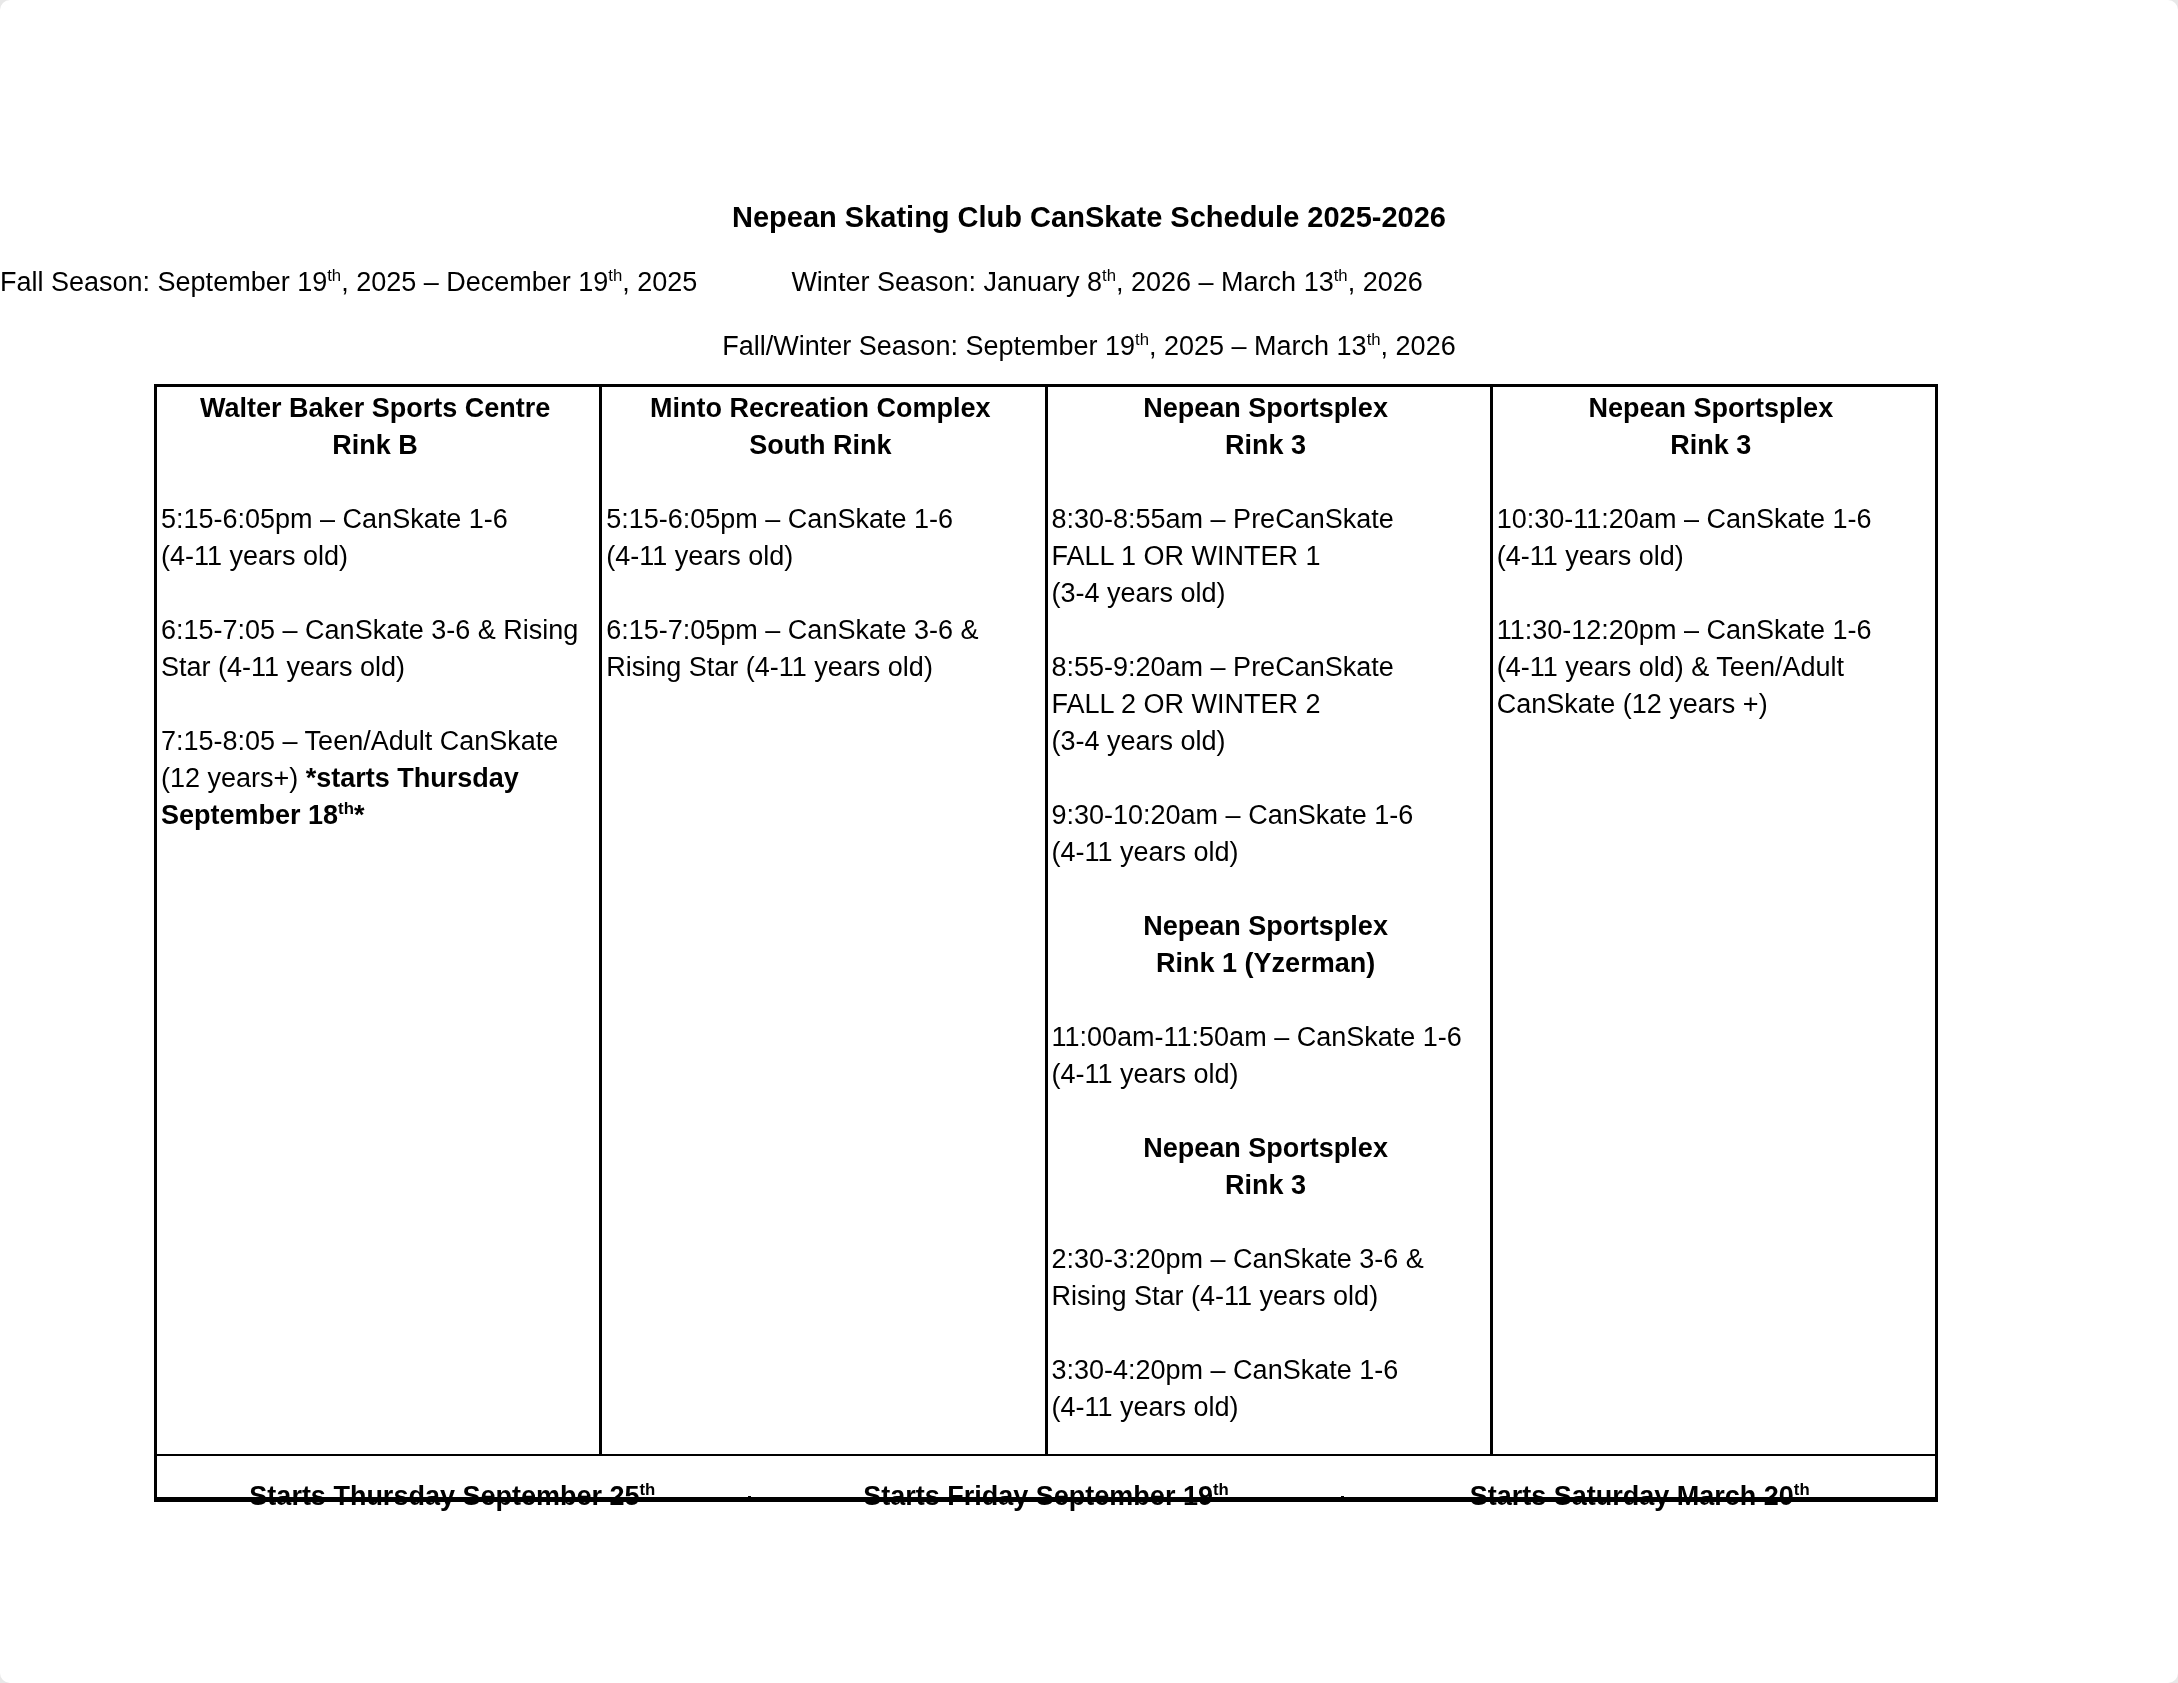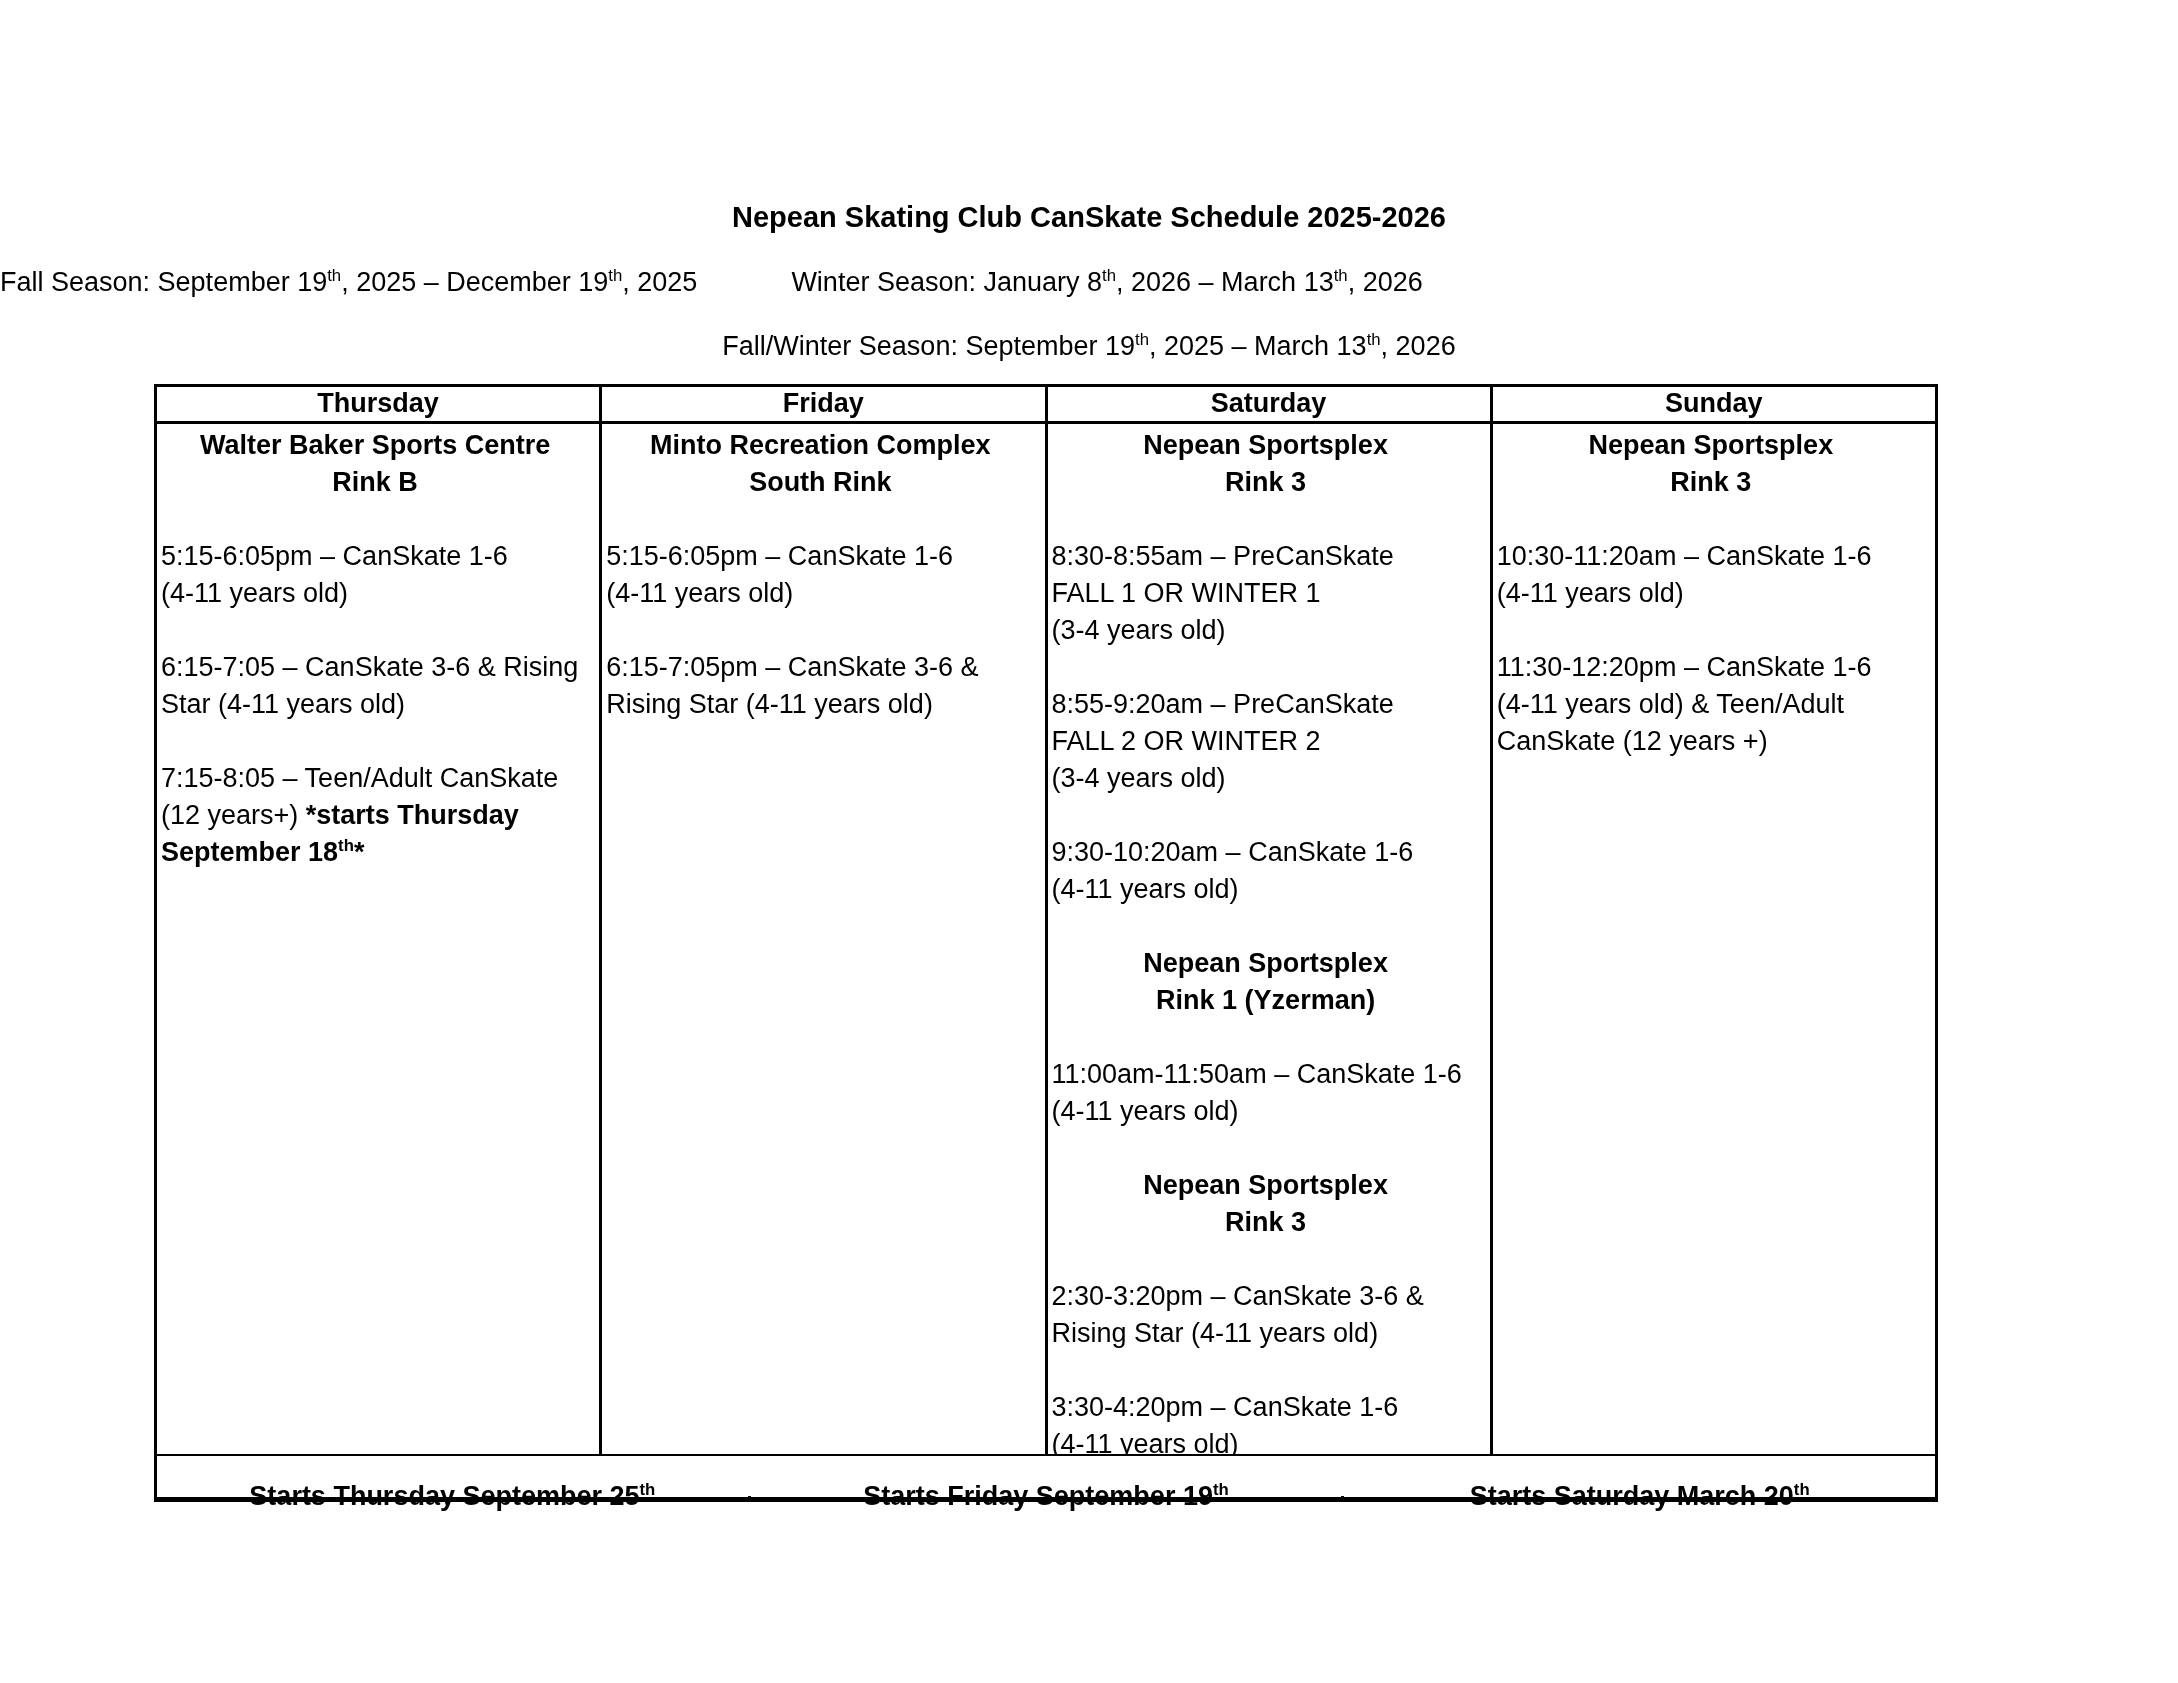--- a/index.html
+++ b/index.html
@@ -1,18 +1,18 @@
 <!DOCTYPE html>
 <html><head>
 <meta charset="utf-8">
 <style>
   html,body{margin:0;padding:0;background:#e8e8e8;}
   .page{
     position:relative;width:2178px;height:1683px;background:#ffffff;
-    font-family:"Liberation Sans",sans-serif;color:#000;overflow:hidden;
+    font-family:"Liberation Sans",sans-serif;color:#000;overflow:hidden;border-radius:10px;
   }
   .doc-title{
     position:absolute;top:200px;left:0;width:100%;text-align:center;
     font-weight:bold;font-size:29px;line-height:34px;
   }
   .season-line1{
     position:absolute;top:265px;left:0;width:100%;
     display:flex;justify-content:flex-start;gap:94px;
     font-size:27px;line-height:34px;
   }
@@ -45,26 +45,20 @@
 
 <div class="page">
   <div class="doc-title">Nepean Skating Club CanSkate Schedule 2025-2026</div>
   <div class="season-line1">
     <span id="fall-season"><span>Fall Season: September 19</span><sup>th</sup><span>, 2025 – December 19</span><sup>th</sup><span>, 2025</span></span>
     <span id="winter-season"><span>Winter Season: January 8</span><sup>th</sup><span>, 2026 – March 13</span><sup>th</sup><span>, 2026</span></span>
   </div>
   <div class="season-line2" id="fallwinter-season"><span>Fall/Winter Season: September 19</span><sup>th</sup><span>, 2025 – March 13</span><sup>th</sup><span>, 2026</span></div>
 
   <div class="table">
-    <div class="trow thead" id="row-days">
-        <div class="cell hcell">Thursday</div>
-        <div class="cell hcell">Friday</div>
-        <div class="cell hcell">Saturday</div>
-        <div class="cell hcell">Sunday</div>
-      </div>
     <div class="trow tbody" id="row-body">
         <div class="cell bcell">
           <p class="venue">Walter Baker Sports Centre
 Rink B</p>
           <p class="entry"><span>5:15-6:05pm – CanSkate 1-6
 (4-11 years old)</span></p>
           <p class="entry"><span>6:15-7:05 – CanSkate 3-6 &amp; Rising
 Star (4-11 years old)</span></p>
           <p class="entry"><span>7:15-8:05 – Teen/Adult CanSkate
 (12 years+) </span><span class="b">*starts Thursday

